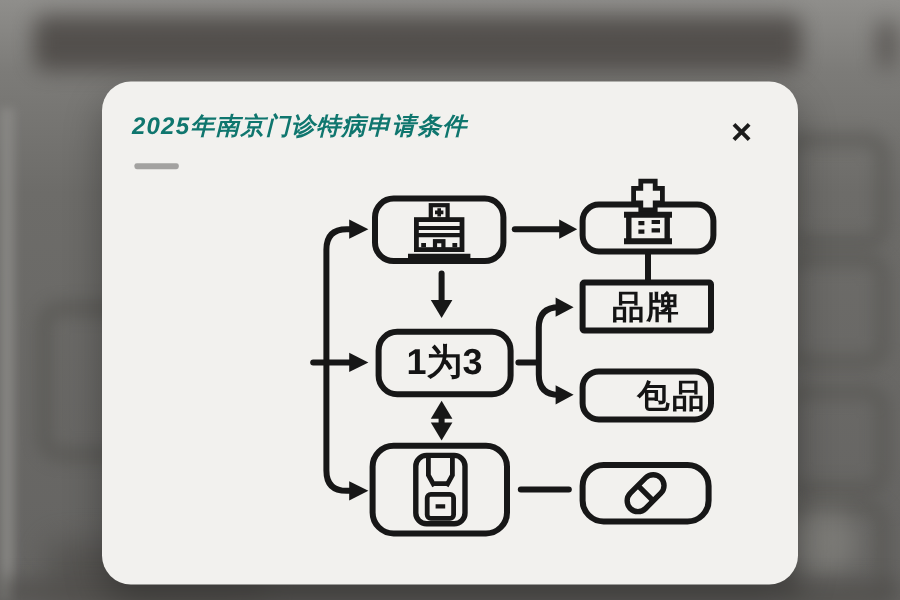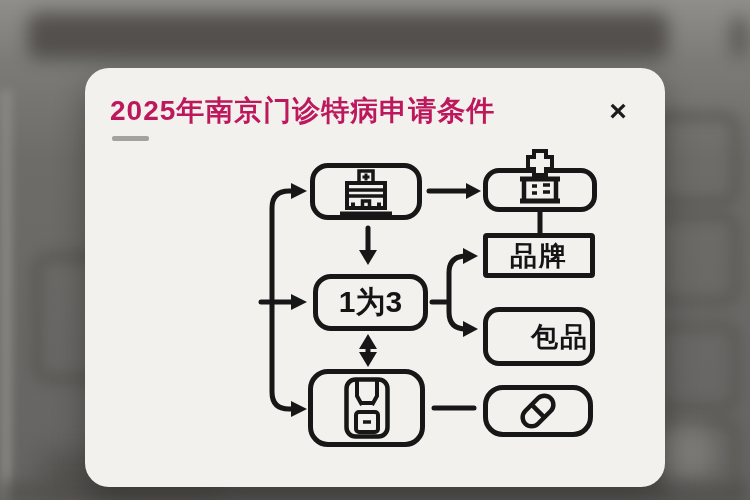--- a/index.html
+++ b/index.html
@@ -16,39 +16,39 @@
   .blob-r3{left:652px;top:322px;width:70px;height:72px;}
   .blob-r4{left:652px;top:418px;width:70px;height:70px;}
   .blob-left{left:32px;top:252px;width:62px;height:112px;border-width:10px;border-radius:18px;}
   .blob-lightstrip{left:0;top:90px;width:12px;height:410px;background:#8c8b88;filter:blur(4px);opacity:.8;}
   .blob-bottomdark{left:40px;top:452px;width:180px;height:50px;background:#52504d;filter:blur(13px);opacity:.8;}
   .blob-bottomband{left:0;top:482px;width:750px;height:22px;background:#504e4b;filter:blur(8px);opacity:.7;}
   .blob-rlight{left:658px;top:424px;width:56px;height:56px;background:#8a8984;border-radius:50%;filter:blur(11px);opacity:.6;}
   
   .card{position:absolute;left:85px;top:68px;width:580px;height:419px;background:#f2f1ee;
         border-radius:24px;box-shadow:0 14px 32px rgba(0,0,0,.30);}
-  .modal-title{position:absolute;left:25px;top:24px;margin:0;font-size:28px;font-weight:800;
-        letter-spacing:1px;color:#be185d;white-space:nowrap;}
+  .modal-title{position:absolute;left:25px;top:24px;margin:0;font-size:20px;font-weight:800;
+        letter-spacing:1px;color:#0f766e;white-space:nowrap;font-style:italic;}
   .title-underline{position:absolute;left:27px;top:68px;width:37px;height:5px;background:#a3a2a0;border-radius:2px;}
   .close-btn{position:absolute;left:510px;top:20px;width:46px;height:46px;display:flex;align-items:center;
         justify-content:center;font-size:30px;font-weight:700;color:#1b1b1b;cursor:pointer;user-select:none;}
   
   .flow{position:absolute;left:0;top:0;width:580px;height:419px;}
   .connectors{position:absolute;left:0;top:0;z-index:1;}
   .connectors path{stroke:#171717;stroke-width:5;fill:none;stroke-linecap:round;stroke-linejoin:round;}
   .connectors polygon{fill:#171717;stroke:none;}
   .node{position:absolute;z-index:2;border:5px solid #171717;background:#f2f1ee;border-radius:18px;
         display:flex;align-items:center;justify-content:center;font-weight:700;color:#141414;box-sizing:border-box;}
   .node-source{left:55px;top:206px;width:118px;height:58px;font-size:29px;letter-spacing:2px;}
   .node-hospital{left:225px;top:95px;width:112px;height:57px;}
   .node-ratio{left:228px;top:206px;width:115px;height:57px;font-size:30px;}
   .node-records{left:223px;top:301px;width:117px;height:78px;border-radius:20px;}
   .node-kit{left:398px;top:100px;width:114px;height:44px;border-radius:16px;}
   .node-brand{left:398px;top:165px;width:112px;height:45px;border-radius:4px;font-size:27px;letter-spacing:2px;}
-  .node-package{left:398px;top:239px;width:112px;height:59px;border-radius:16px;font-size:27px;letter-spacing:2px;padding-left:42px;}
+  .node-package{left:398px;top:239px;width:112px;height:45px;border-radius:16px;font-size:27px;letter-spacing:2px;padding-left:42px;}
   .node-pill{left:398px;top:317px;width:110px;height:52px;border-radius:20px;}
   .kit-icon-abs{position:absolute;left:420px;top:80px;z-index:3;}
   .icon{display:block;}
 </style>
 </head>
 <body>
 
 <div class="stage">
 
   <div>

